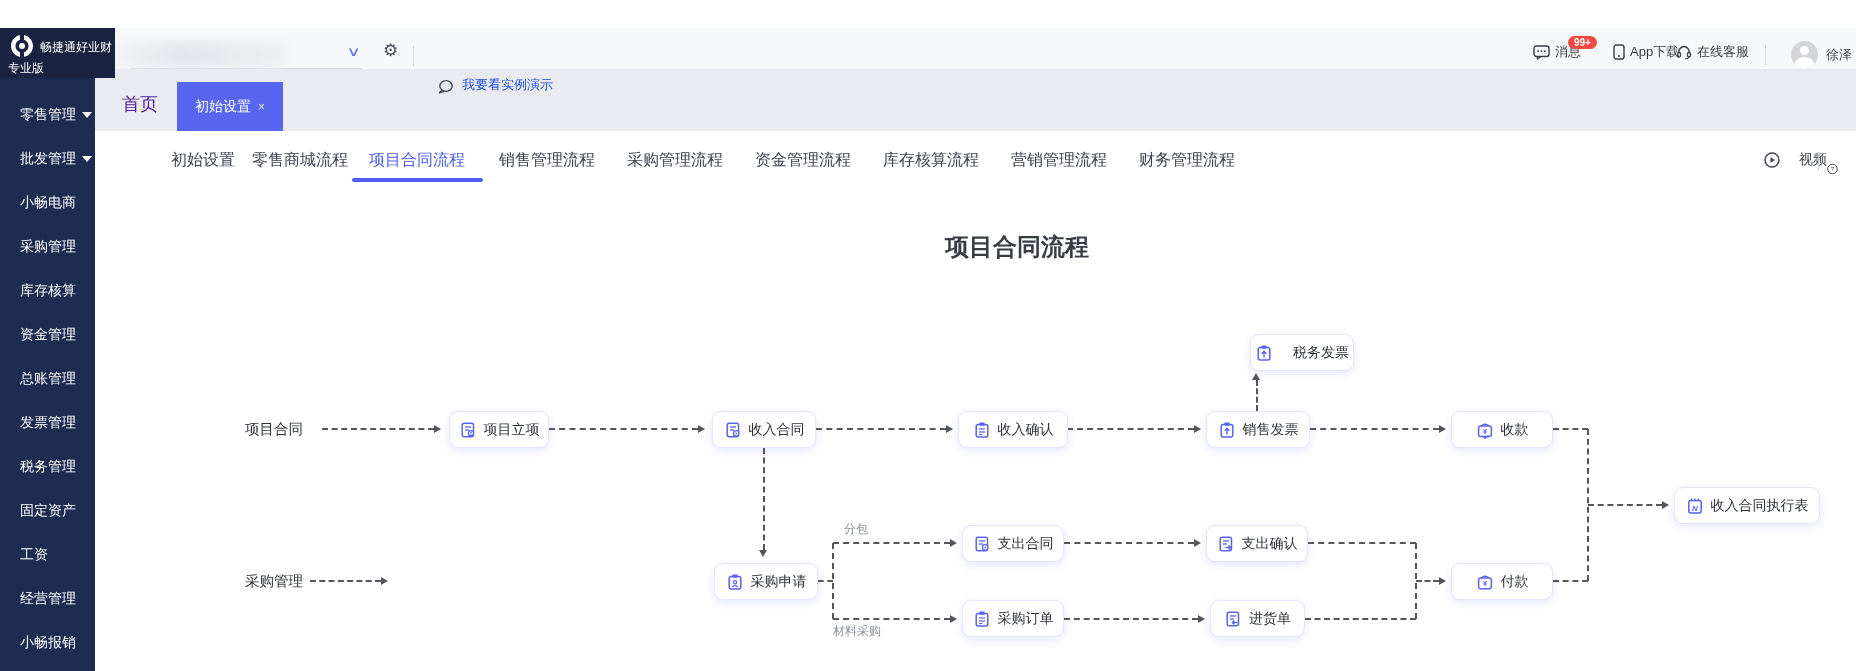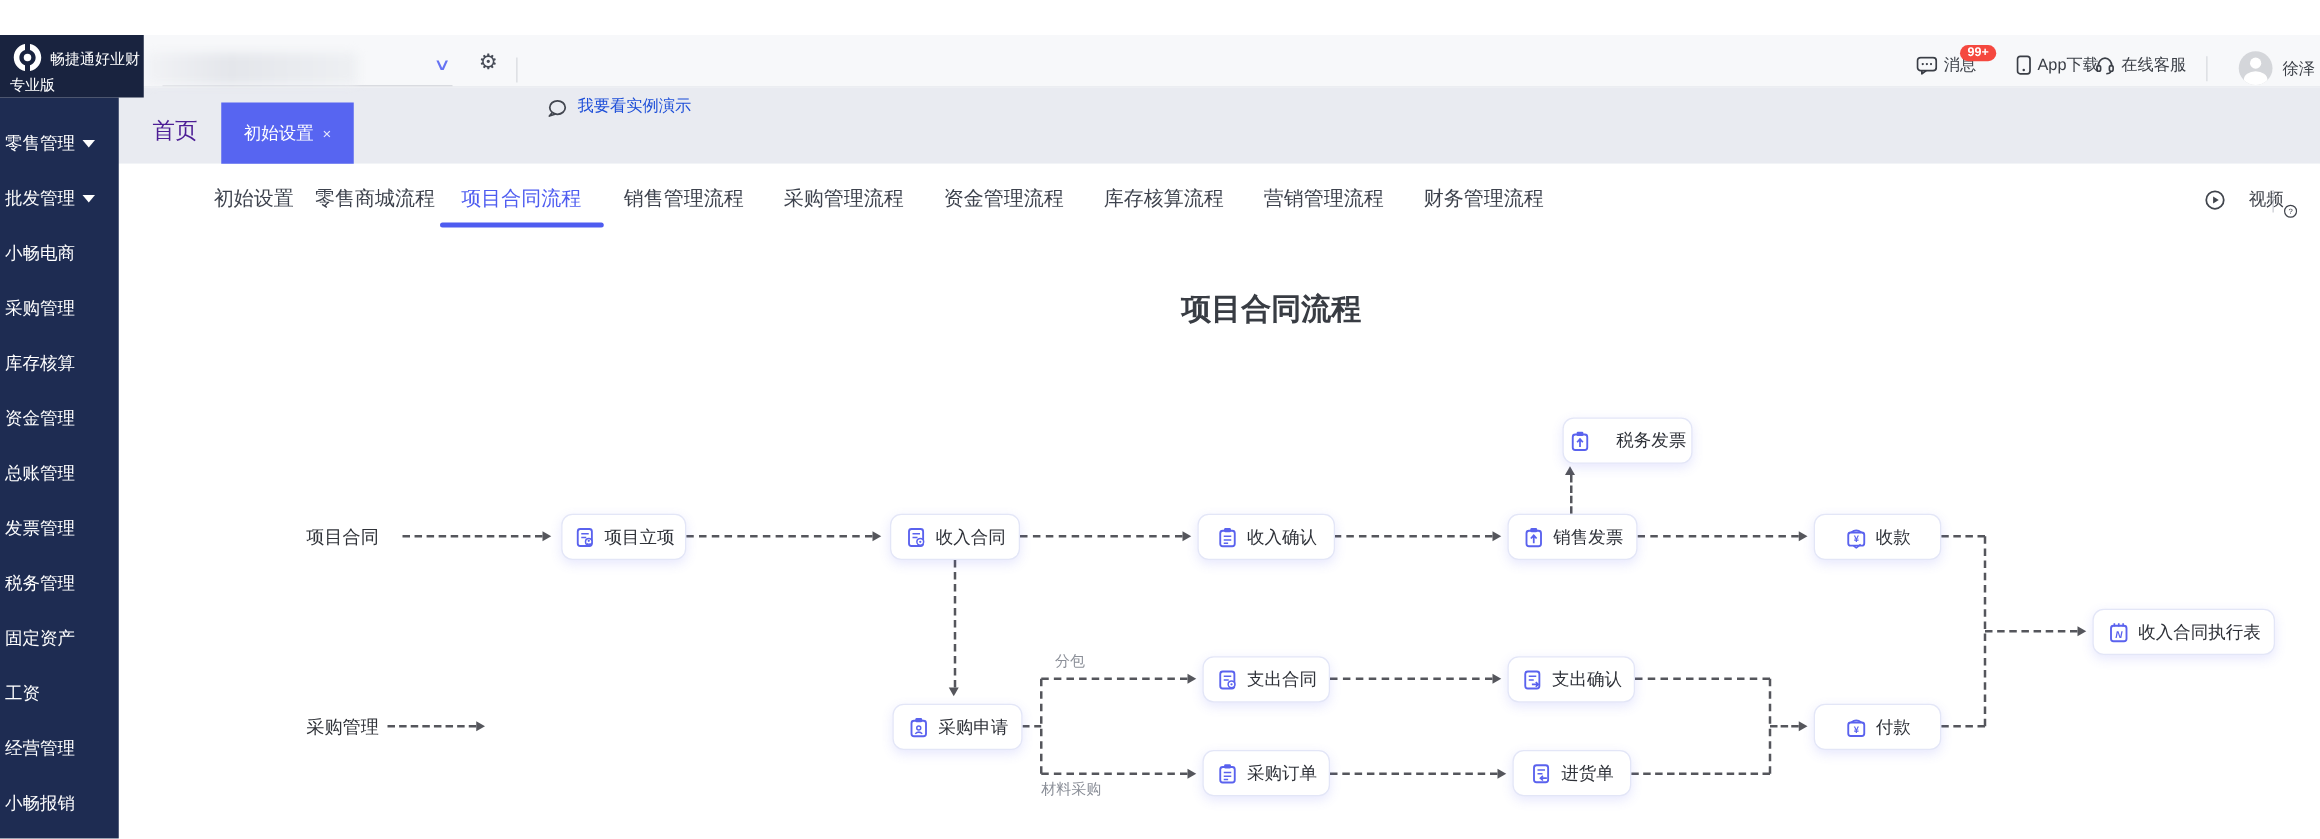--- a/index.html
+++ b/index.html
@@ -45,21 +45,21 @@
   .ftab{position:absolute;top:147px;height:26px;line-height:26px;text-align:center;font-size:16px;color:#3d424d;cursor:pointer;white-space:nowrap;}
   .ftab.active{color:#4e5cf0;}
   .ftab-underline{position:absolute;left:352px;top:178px;width:131px;height:4px;background:#4e5cf0;border-radius:2px;}
   .util{position:absolute;top:151px;display:flex;align-items:center;gap:19px;font-size:14px;color:#40444c;cursor:pointer;}
   .util-div{position:absolute;left:1818px;top:152px;width:1px;height:18px;background:#c9ccd2;}
   .util svg{display:block;}
 
   
   .sidebar{position:absolute;left:0;top:78px;width:95px;height:593px;background:#1e2c52;z-index:20;}
   .side-list{margin:0;padding:14px 0 0 0;list-style:none;}
-  .side-item{height:44px;line-height:44px;padding-left:4px;font-size:14px;color:#fff;cursor:pointer;white-space:nowrap;display:flex;align-items:center;gap:6px;}
+  .side-item{height:44px;line-height:44px;padding-left:20px;font-size:14px;color:#fff;cursor:pointer;white-space:nowrap;display:flex;align-items:center;gap:6px;}
   .caret{width:0;height:0;border-left:5px solid transparent;border-right:5px solid transparent;border-top:6px solid #fff;margin-top:2px;}
 
   
   .diagram-title{position:absolute;left:887px;top:231px;width:260px;text-align:center;font-size:24px;font-weight:600;color:#383c43;}
   .row-label{position:absolute;font-size:14.5px;color:#2f3238;white-space:nowrap;}
   .branch-label{position:absolute;font-size:12px;color:#8b8f98;white-space:nowrap;background:#fff;padding:0 2px;}
 
   .node{position:absolute;height:37px;box-sizing:border-box;background:#fff;border:1px solid #e3e6f7;border-radius:9px;
         box-shadow:0 3px 9px rgba(100,108,240,.16);display:flex;align-items:center;justify-content:center;gap:7px;
         font-size:14px;color:#2e3138;cursor:pointer;white-space:nowrap;z-index:10;}

